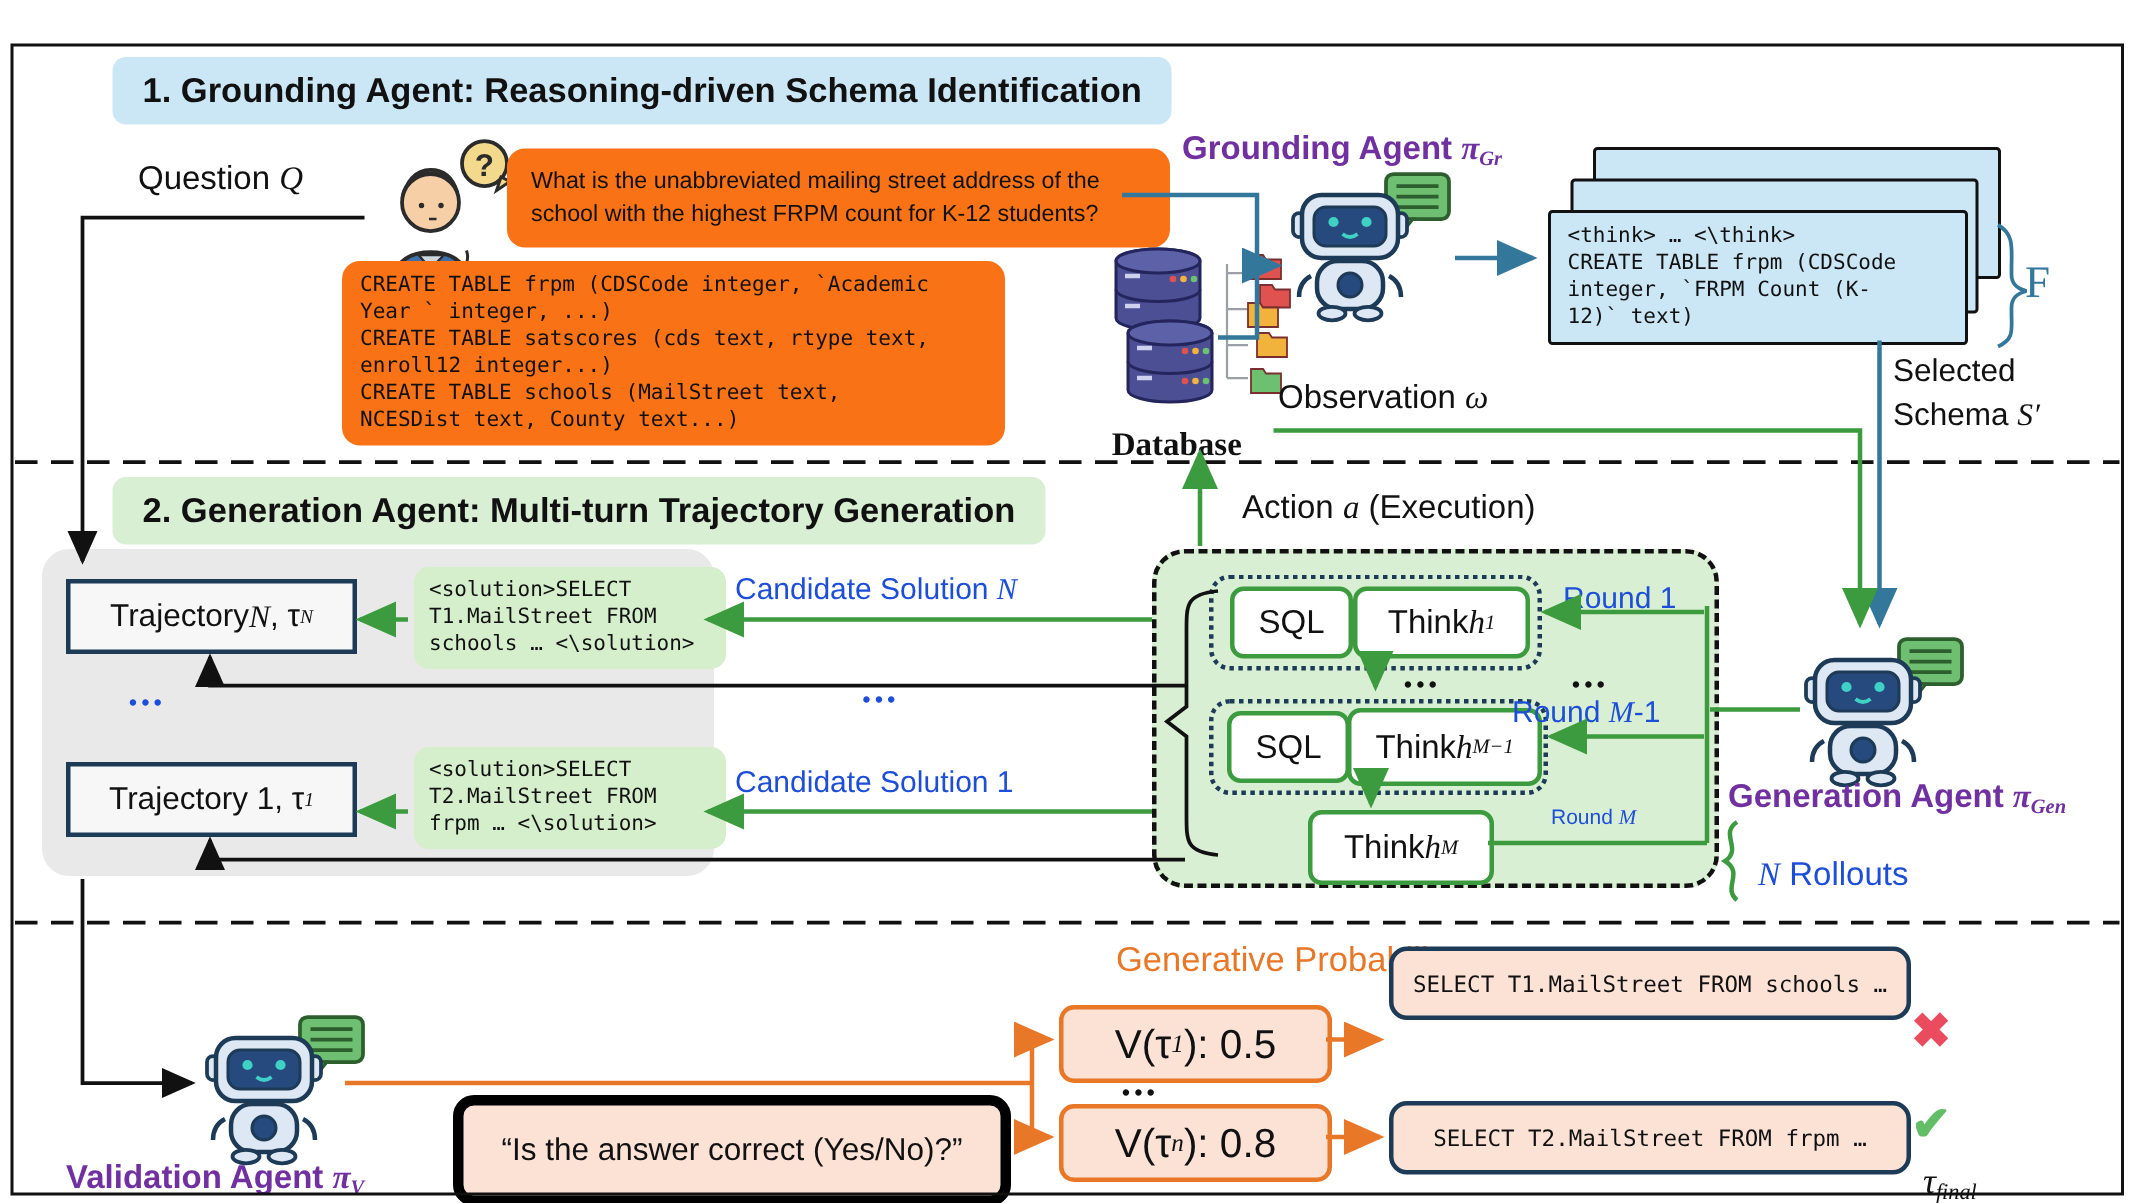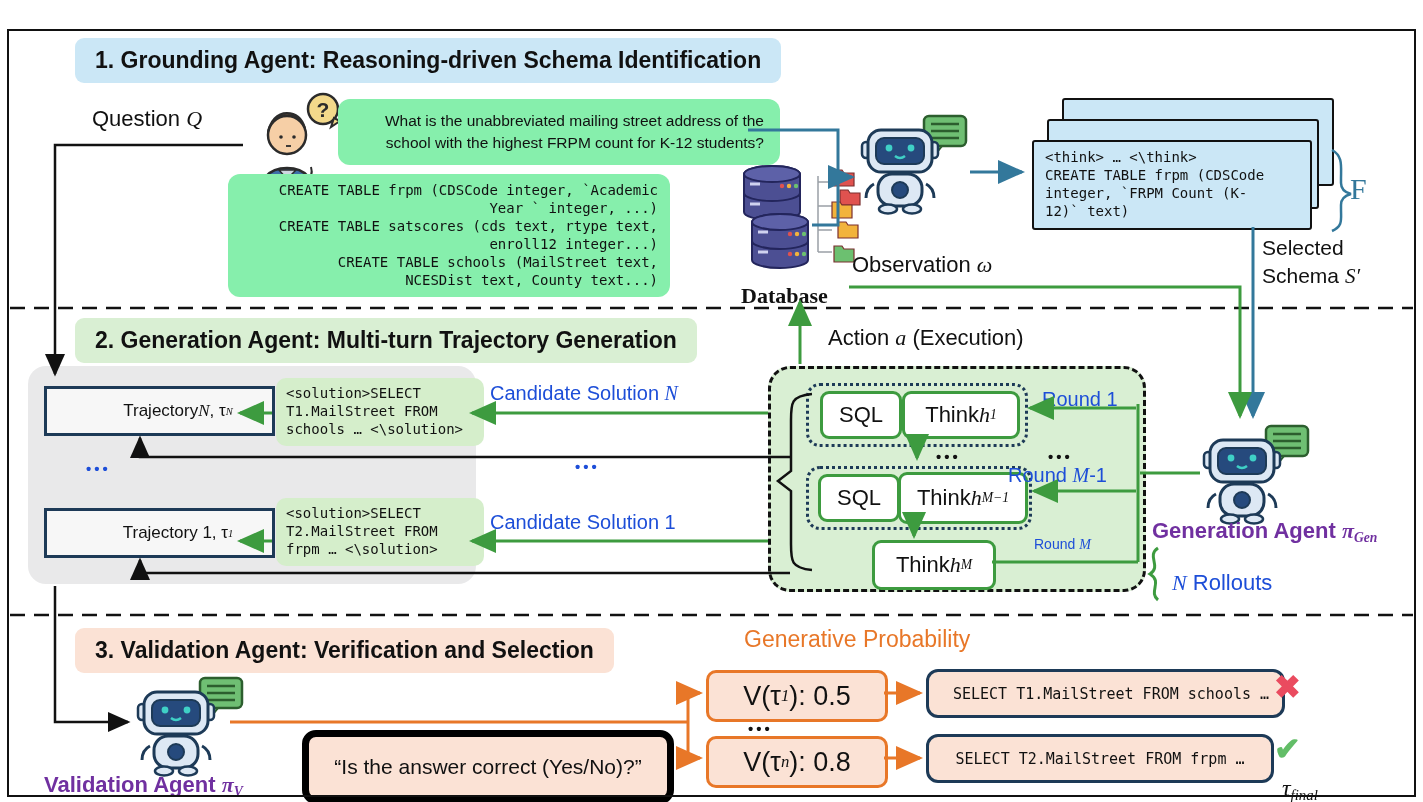--- a/index.html
+++ b/index.html
@@ -3,26 +3,26 @@
 <meta charset="utf-8">
 <style>
   html,body{margin:0;padding:0;background:#ffffff;}
   .canvas{position:relative;width:1423px;height:802px;background:#fff;overflow:hidden;
           font-family:"Liberation Sans",sans-serif;color:#111;}
   .abs{position:absolute;}
   .pill{border-radius:9px;font-weight:bold;font-size:23px;padding:9px 20px;white-space:nowrap;}
   .pill-blue{background:#cbe7f6;}
   .pill-green{background:#d9efd3;}
   .pill-peach{background:#fbe2d5;}
-  .bluebox{background:#86efac;border-radius:12px;text-align:right;}
+  .bluebox{background:#f97316;border-radius:12px;}
   .code{font-family:"DejaVu Sans Mono",monospace;white-space:pre;line-height:1.28;}
   .card{background:#cbe7f6;border:2.5px solid #111;border-radius:3px;}
   .graybox{background:#e9e9ea;border-radius:18px;}
   .trajbox{background:#f7f7f7;border:3px solid #1d3a57;display:flex;align-items:center;justify-content:center;
-           font-size:17px;white-space:nowrap;padding-left:37px;}
+           font-size:21px;white-space:nowrap;}
   .solbox{background:#d5eecb;border-radius:10px;padding:7px 10px;font-size:14px;}
   .execbox{background:#d9efd3;border:3px dashed #111;border-radius:22px;}
   .dottedbox{border:3px dotted #1d3a57;border-radius:14px;}
   .gstepbox{background:#fff;border:3px solid #3d9b3f;border-radius:9px;display:flex;align-items:center;
             justify-content:center;font-size:22px;white-space:nowrap;}
   .greentxt{color:#1d4ed8;}
   .purple{color:#7030a0;font-weight:bold;font-size:22px;white-space:nowrap;}
   .orange{color:#e87728;}
   .vbox{background:#fbe2d5;border:3px solid #e87728;border-radius:10px;display:flex;align-items:center;
         justify-content:center;font-size:27px;white-space:nowrap;}
@@ -100,20 +100,21 @@
         <path d="M112,8 h8 l2,3 h10 v13 h-20 z" fill="#e0524f"></path>
         <path d="M118,28 h8 l2,3 h10 v12 h-20 z" fill="#e0524f"></path>
         <path d="M110,40 h8 l2,3 h10 v13 h-20 z" fill="#f2b33c"></path>
         <path d="M116,60 h8 l2,3 h10 v13 h-20 z" fill="#f2b33c"></path>
         <path d="M112,84 h8 l2,3 h10 v13 h-20 z" fill="#6cc070"></path>
       </g>
     </svg>
   </div>
   <div class="abs lbl" style="left:722px;top:283px;width:125px;text-align:center;font-family:'Liberation Serif',serif;font-weight:bold;font-size:22px;"><span>Database</span></div>
 
+  <div class="abs purple lbl" style="left:788px;top:86px;"><span>Grounding Agent </span><span class="mi">π</span><span class="sub" style="font-weight:bold;">Gr</span></div>
 
   <div class="abs" style="left:858px;top:114px;width:112px;height:102px;">
     <svg width="112" height="102" viewBox="0 0 112 102">
       <rect x="66" y="2" width="42" height="30" rx="5" fill="#6fbf73" stroke="#2c5e2e" stroke-width="2.5"></rect>
       <path d="M74,32 h10 l-8,10 z" fill="#6fbf73" stroke="#2c5e2e" stroke-width="2"></path>
       <path d="M73,10 h28 M73,17 h28 M73,24 h28" stroke="#2c5e2e" stroke-width="2.5"></path>
       <rect x="4" y="28" width="8" height="16" rx="4" fill="#dde8f4" stroke="#1d3a57" stroke-width="2.5"></rect>
       <rect x="72" y="28" width="8" height="16" rx="4" fill="#dde8f4" stroke="#1d3a57" stroke-width="2.5"></rect>
       <rect x="10" y="16" width="64" height="42" rx="13" fill="#dde8f4" stroke="#1d3a57" stroke-width="3"></rect>
       <rect x="18" y="24" width="48" height="26" rx="8" fill="#264a7d" stroke="#1d3a57" stroke-width="2"></rect>
@@ -223,21 +224,20 @@
       <path d="M16,70 q-8,4 -8,14" stroke="#1d3a57" stroke-width="3" fill="none"></path>
       <path d="M68,70 q8,4 8,14" stroke="#1d3a57" stroke-width="3" fill="none"></path>
       <rect x="20" y="60" width="44" height="32" rx="14" fill="#dde8f4" stroke="#1d3a57" stroke-width="3"></rect>
       <circle cx="42" cy="76" r="8" fill="#264a7d" stroke="#1d3a57" stroke-width="2"></circle>
       <ellipse cx="30" cy="95" rx="9" ry="4.5" fill="#dde8f4" stroke="#1d3a57" stroke-width="2.5"></ellipse>
       <ellipse cx="54" cy="95" rx="9" ry="4.5" fill="#dde8f4" stroke="#1d3a57" stroke-width="2.5"></ellipse>
     </svg>
   </div>
   <div class="abs purple lbl" style="left:1152px;top:518px;"><span>Generation Agent </span><span class="mi">π</span><span class="sub" style="font-weight:bold;">Gen</span></div>
 
-  <div class="abs pill pill-peach" style="left:75px;top:628px;"><span>3. Validation Agent: Verification and Selection</span></div>
 
   <div class="abs orange lbl" style="left:744px;top:626px;font-size:23px;"><span>Generative Probability</span></div>
 
   <div class="abs" style="left:134px;top:676px;width:112px;height:102px;">
     <svg width="112" height="102" viewBox="0 0 112 102">
       <rect x="66" y="2" width="42" height="30" rx="5" fill="#6fbf73" stroke="#2c5e2e" stroke-width="2.5"></rect>
       <path d="M74,32 h10 l-8,10 z" fill="#6fbf73" stroke="#2c5e2e" stroke-width="2"></path>
       <path d="M73,10 h28 M73,17 h28 M73,24 h28" stroke="#2c5e2e" stroke-width="2.5"></path>
       <rect x="4" y="28" width="8" height="16" rx="4" fill="#dde8f4" stroke="#1d3a57" stroke-width="2.5"></rect>
       <rect x="72" y="28" width="8" height="16" rx="4" fill="#dde8f4" stroke="#1d3a57" stroke-width="2.5"></rect>
@@ -265,21 +265,21 @@
       <span class="sub">1</span>
       <span>): 0.5</span>
     </div>
   <div class="abs dots" style="left:748px;top:720px;color:#111;"><span>•••</span></div>
   <div class="abs vbox" style="left:706px;top:736px;width:176px;height:46px;">
       <span>V(τ</span>
       <span class="sub">n</span>
       <span>): 0.8</span>
     </div>
 
-  <div class="abs resbox" style="left:926px;top:669px;width:342px;height:43px;padding-left:11px;">
+  <div class="abs resbox" style="left:926px;top:631px;width:342px;height:43px;">
       <span>SELECT T1.MailStreet FROM schools …</span>
     </div>
   <div class="abs resbox" style="left:926px;top:734px;width:342px;height:43px;">
       <span>SELECT T2.MailStreet FROM frpm …</span>
     </div>
 
   <div class="abs lbl" style="left:1274px;top:668px;font-size:32px;font-weight:bold;color:#ea4b5f;"><span>✖</span></div>
   <div class="abs lbl" style="left:1274px;top:730px;font-size:32px;font-weight:bold;color:#62bd67;"><span>✔</span></div>
   <div class="abs lbl" style="left:1282px;top:774px;font-size:24px;"><span class="mi">τ</span><span class="sub">final</span></div>
 

